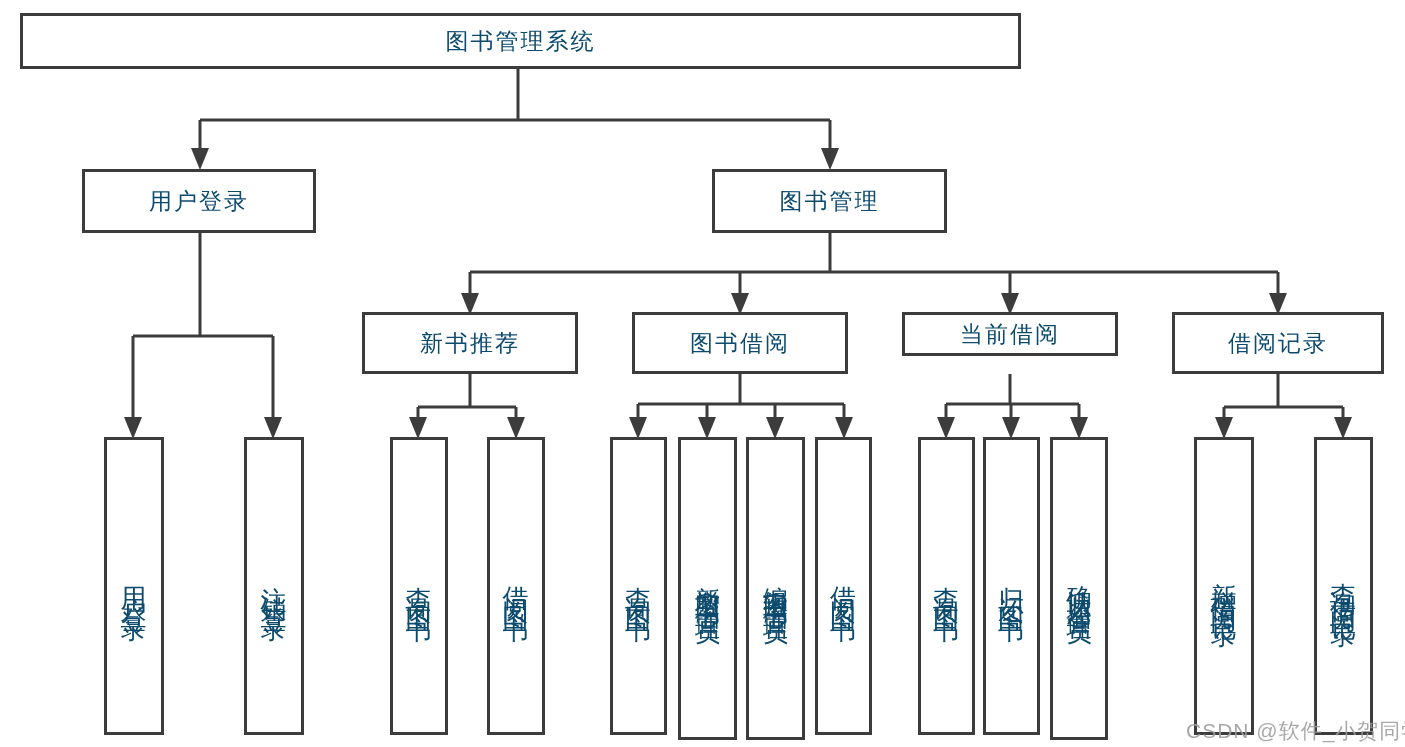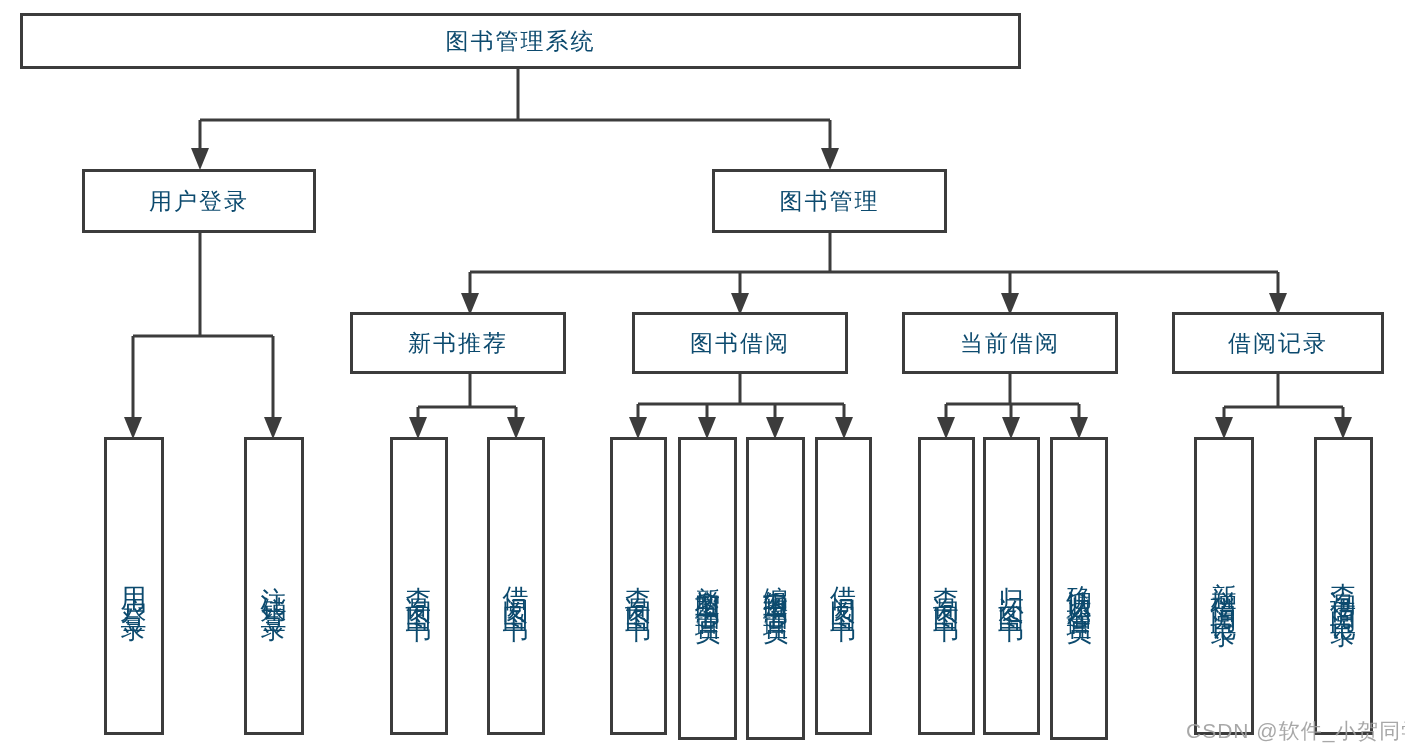--- a/index.html
+++ b/index.html
@@ -89,27 +89,27 @@
     <span class="hlabel">图书管理系统</span>
   </div>
 
   <div class="box" style="left:82px; top:169px; width:234px; height:64px;">
     <span class="hlabel">用户登录</span>
   </div>
   <div class="box" style="left:712px; top:169px; width:235px; height:64px;align-items:center;">
     <span class="hlabel">图书管理</span>
   </div>
 
-  <div class="box" style="left:350px; top:312px; width:216px; height:62px;">
+  <div class="box" style="left:362px; top:312px; width:216px; height:62px;">
     <span class="hlabel">新书推荐</span>
   </div>
   <div class="box" style="left:632px; top:312px; width:216px; height:62px;align-items:center;">
     <span class="hlabel">图书借阅</span>
   </div>
-  <div class="box" style="left:902px; top:312px; width:216px; height:62px;">
+  <div class="box" style="left:902px; top:312px; width:216px; height:44px;">
     <span class="hlabel">当前借阅</span>
   </div>
   <div class="box" style="left:1172px; top:312px; width:212px; height:62px;">
     <span class="hlabel">借阅记录</span>
   </div>
 
   <div class="box" style="left:104px; top:437px; width:60px; height:298px;">
     <span class="vlabel">用户登录</span>
   </div>
   <div class="box" style="left:244px; top:437px; width:60px; height:298px;">

